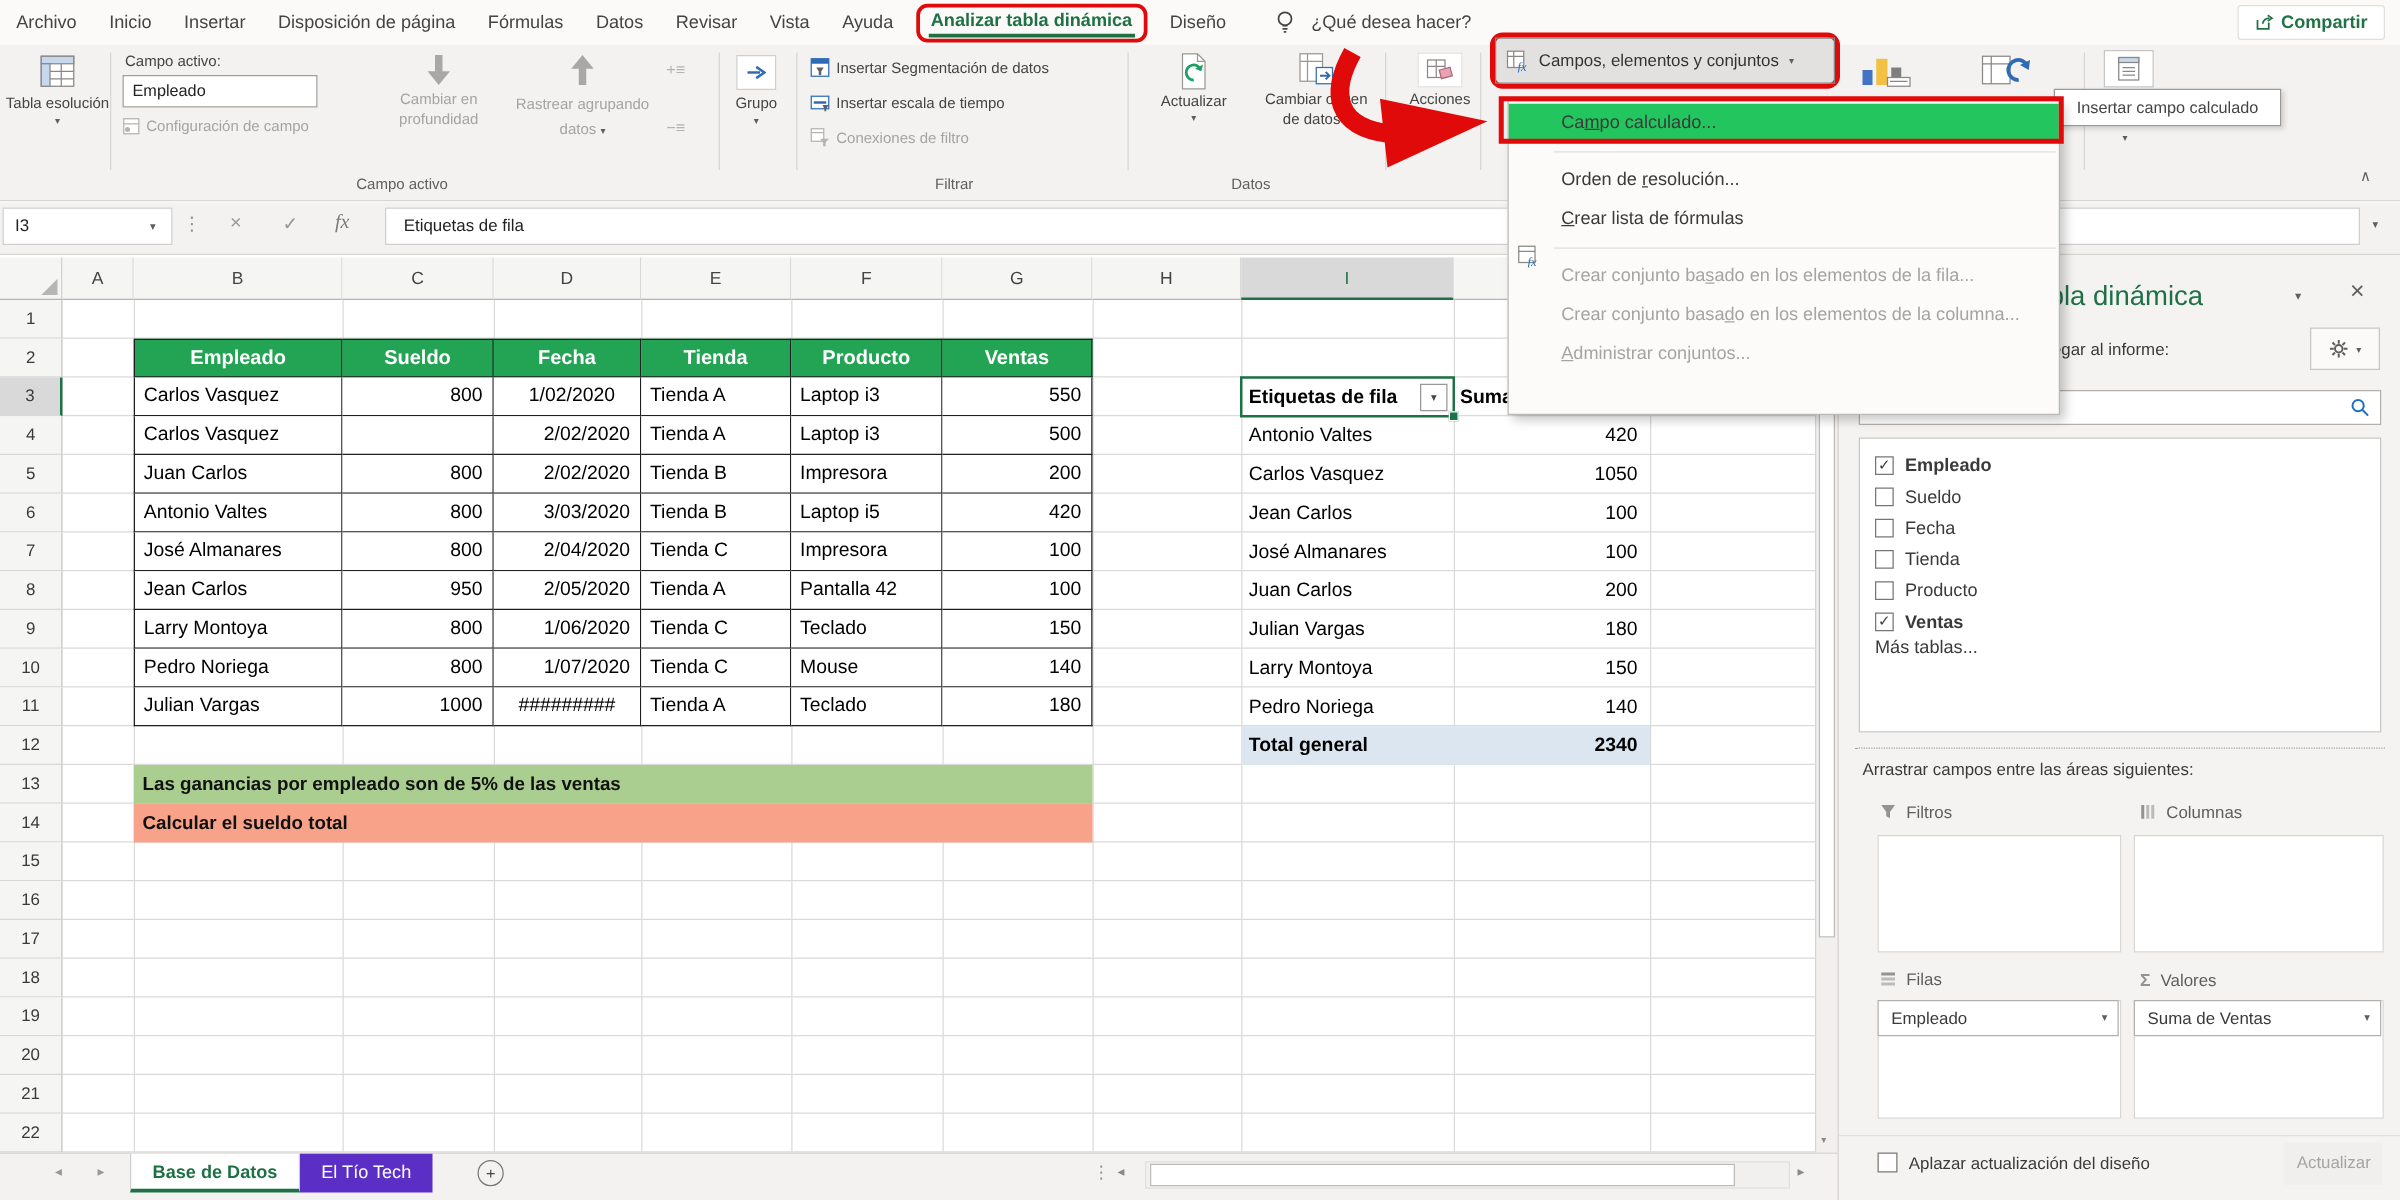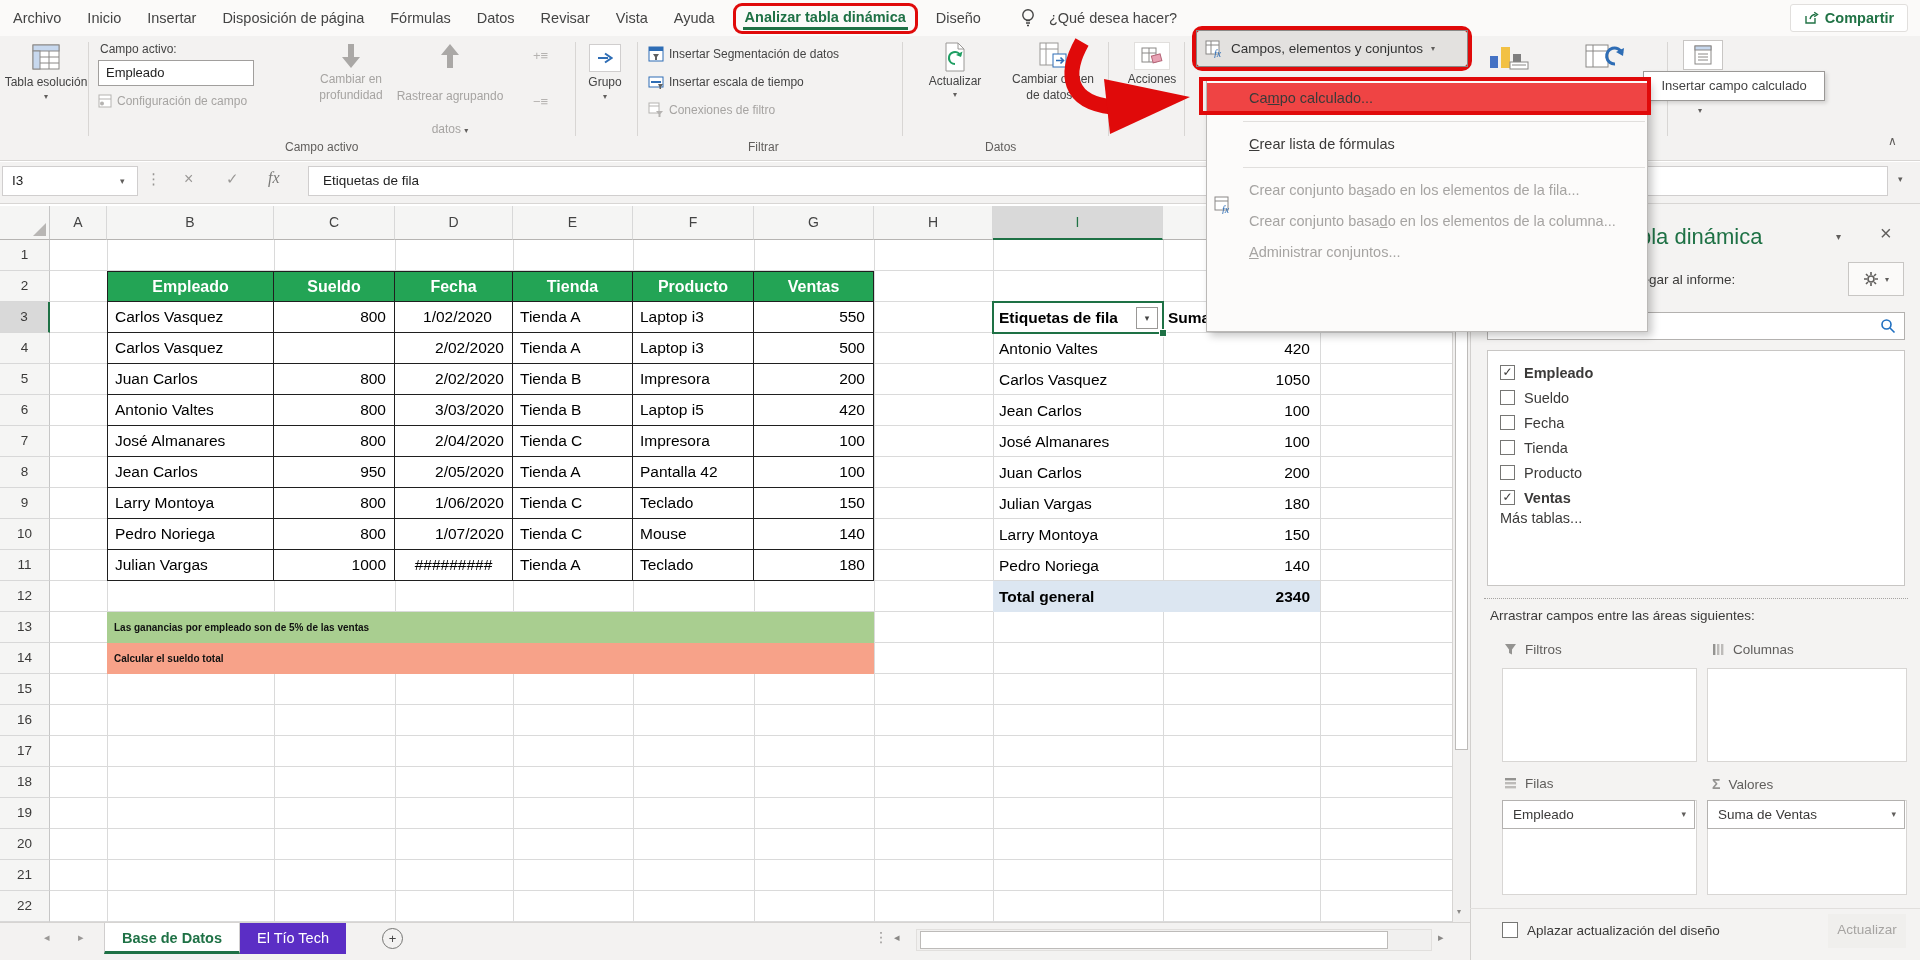--- a/index.html
+++ b/index.html
@@ -23,28 +23,28 @@
   #fbar{position:absolute;left:0;top:162px;width:1920px;height:42px;background:#F3F2F1;border-bottom:1px solid #D8D6D4;z-index:2}
   
   .colhead{position:absolute;top:206px;height:34px;background:#F5F5F4;border-right:1px solid #D8D8D8;border-bottom:1px solid #B6B4B2;color:#444;font-size:14px;text-align:center;line-height:33px;z-index:2}
   .colhead.active{background:#D9D9D9;border-bottom:2px solid #1E7145;color:#217346}
   .rowhead{position:absolute;left:0;width:50px;background:#F5F5F4;border-bottom:1px solid #D8D8D8;border-right:1px solid #C6C6C6;color:#3B3A39;font-size:13.5px;text-align:center;z-index:2}
   .rowhead.active{background:#D9D9D9;border-right:2px solid #1E7145}
   .gl{position:absolute;background:#DADADA;z-index:1}
   
   .tcell{position:absolute;border-right:1px solid #1F1F1F;border-bottom:1px solid #1F1F1F;background:#fff;font-size:15.5px;color:#000;line-height:30px;overflow:hidden;white-space:nowrap;z-index:2}
   .thead{color:#fff;font-weight:bold;font-size:16px;text-align:center}
-  .note{position:absolute;font-weight:bold;font-size:10px;color:#111;line-height:31px;padding-left:7px;z-index:2;white-space:nowrap}
+  .note{position:absolute;font-weight:bold;font-size:15px;color:#111;line-height:31px;padding-left:7px;z-index:2;white-space:nowrap}
   
   .pcell{position:absolute;font-size:15.5px;color:#000;line-height:31px;white-space:nowrap;z-index:2;overflow:hidden}
   
   #menu{position:absolute;left:1206px;top:80px;width:442px;height:252px;background:#FCFBFA;border:1px solid #BBB9B7;box-shadow:4px 4px 8px rgba(0,0,0,.22);z-index:30;padding-top:2px}
   .mitem{height:31px;line-height:31px;padding-left:42px;font-size:14.5px;color:#3B3A39;white-space:nowrap;cursor:default}
   .mitem.disabled{color:#A6A4A2}
-  .mitem.hl{background:#ef4444}
+  .mitem.hl{background:#22c55e}
   .msep{height:1px;background:#E1DFDD;margin:7px 2px 7px 36px}
   
   #panel{position:absolute;left:1470px;top:204px;width:450px;height:756px;background:#F4F3F2;border-left:1px solid #D2D0CE;z-index:5}
   .pnl-box{position:absolute;background:#fff;border:1px solid #C8C6C4}
   .fielditem{display:flex;align-items:center;gap:9px;height:25px;font-size:14.5px;color:#3B3A39}
   .cbx{width:15px;height:15px;border:1px solid #767674;background:#fff;font-size:12px;line-height:13px;text-align:center;color:#3B3A39;flex:0 0 15px}
   .arealabel{position:absolute;font-size:13.5px;color:#605E5C;display:flex;align-items:center;gap:8px;z-index:6}
   .chip{position:absolute;background:#fff;border:1px solid #B3B1AF;font-size:13.5px;color:#3B3A39;line-height:27px;padding-left:10px;z-index:7}
   .chip .dd{position:absolute;right:8px;top:0;font-size:9px;color:#605E5C}
   
@@ -125,21 +125,21 @@
   </div>
   <div class="ribitem rgray" style="left:308px;top:42px;width:86px;flex-direction:column;gap:2px">
     <span>
       <svg width="26" height="28" viewBox="0 0 26 28">
           <path d="M10 2 h6 v13 h6 L13 26 L4 15 h6 Z" fill="#AAA8A6"></path>
         </svg>
     </span>
     <span class="rlabel rgray">Cambiar en</span>
     <span class="rlabel rgray">profundidad</span>
   </div>
-  <div class="ribitem rgray" style="left:384px;top:42px;width:132px;flex-direction:column;gap:19px">
+  <div class="ribitem rgray" style="left:400px;top:42px;width:132px;flex-direction:column;gap:6px">
     <span>
       <svg width="26" height="28" viewBox="0 0 26 28">
           <path d="M10 26 h6 V13 h6 L13 2 L4 13 h6 Z" fill="#AAA8A6"></path>
         </svg>
     </span>
     <span class="rlabel rgray">Rastrear agrupando</span>
     <span class="rlabel rgray"><span>datos</span> <span class="chev">▾</span></span>
   </div>
   <div class="abs" style="left:533px;top:48px;width:28px;height:22px;color:#B5B3B1;font-size:13px;z-index:2">+≡</div>
   <div class="abs" style="left:533px;top:94px;width:28px;height:22px;color:#B5B3B1;font-size:13px;z-index:2">−≡</div>
@@ -464,20 +464,21 @@
 
   <div class="abs" style="left:1452px;top:206px;width:18px;height:716px;background:#F1F0EF;border-left:1px solid #D6D4D2;z-index:2">
     <div style="position:absolute;left:4px;top:6px;font-size:8px;color:#8A8886">▴</div>
     <div style="position:absolute;left:2px;top:24px;width:13px;height:520px;background:#fff;border:1px solid #BDBBB9"></div>
     <div style="position:absolute;left:4px;bottom:6px;font-size:8px;color:#8A8886">▾</div>
   </div>
 
   <div id="menu">
       <div class="mitem hl">Ca<u>m</u>po calculado...</div>
       <div class="msep"></div>
+      <div class="mitem">Orden de <u>r</u>esolución...</div>
       <div class="mitem"><u>C</u>rear lista de fórmulas</div>
       <div class="msep"></div>
       <div class="mitem disabled">Crear conjunto ba<u>s</u>ado en los elementos de la fila...</div>
       <div class="mitem disabled">Crear conjunto basa<u>d</u>o en los elementos de la columna...</div>
       <div class="mitem disabled"><u>A</u>dministrar conjuntos...</div>
     </div>
   <div class="redbox" style="left:1199px;top:77px;width:452px;height:38px"></div>
 
   <div id="panel"></div>
   <div class="abs" style="left:1502px;top:224px;font-size:22px;color:#1E7145;white-space:nowrap;z-index:5">Campos de tabla dinámica</div>

